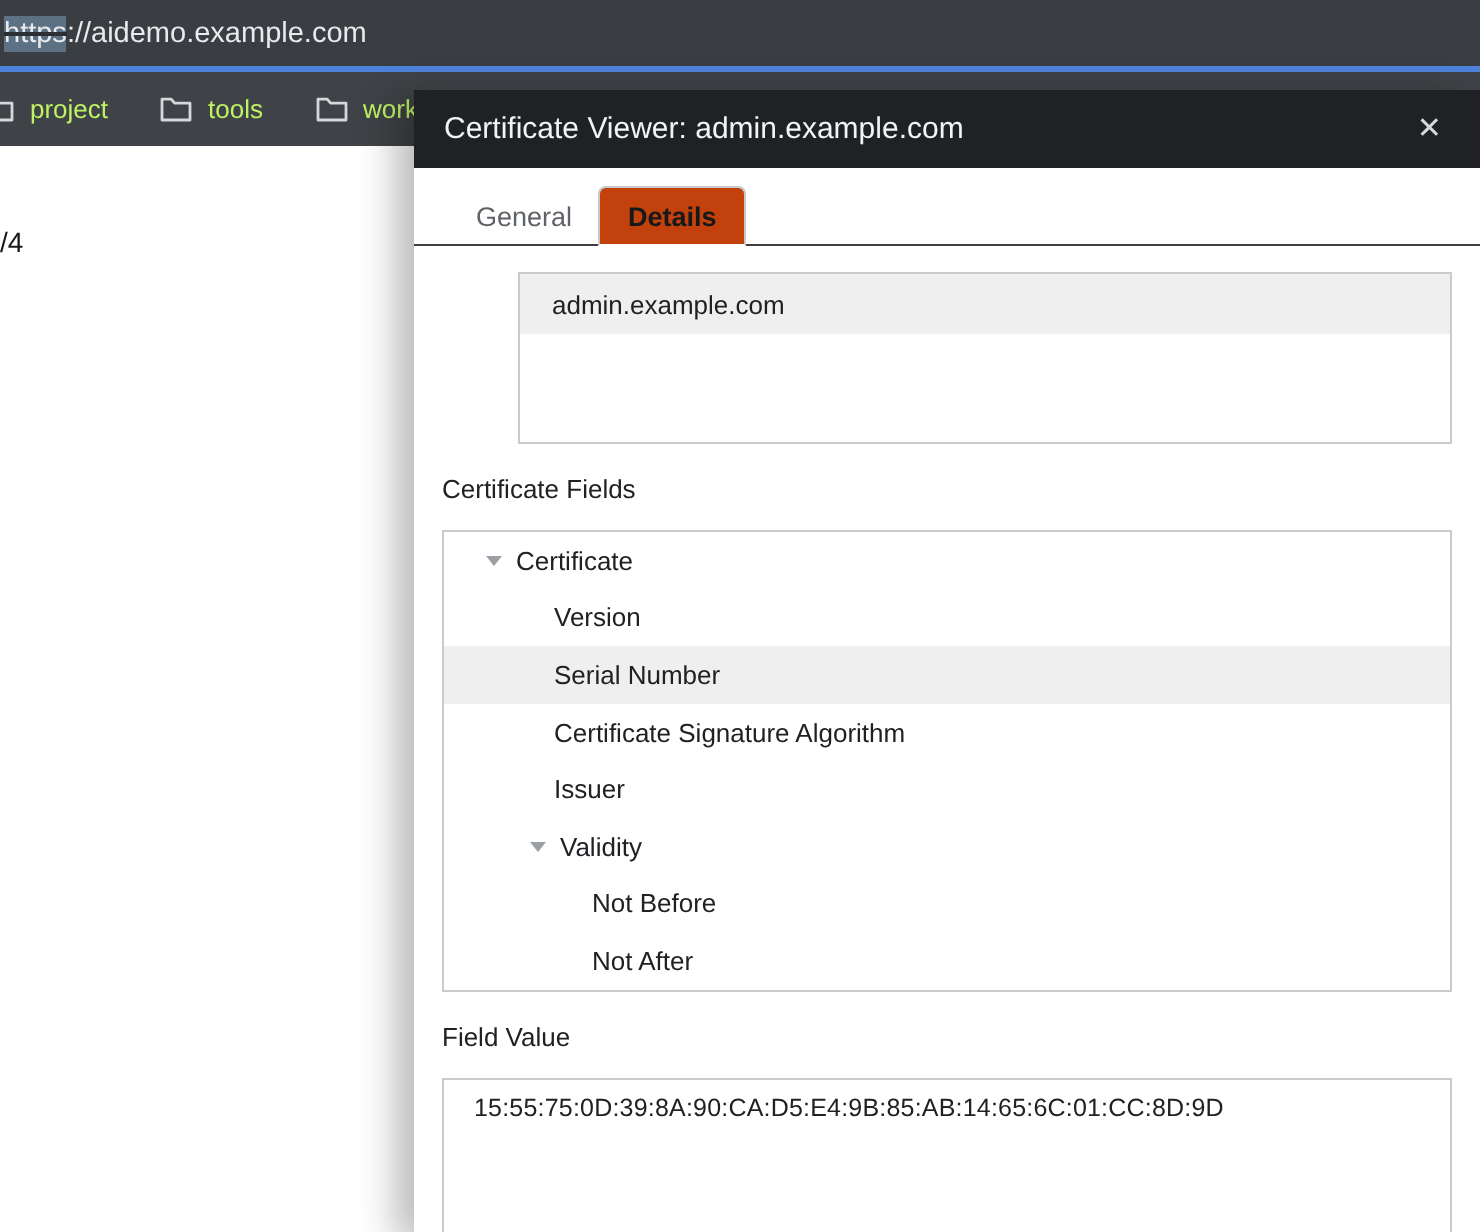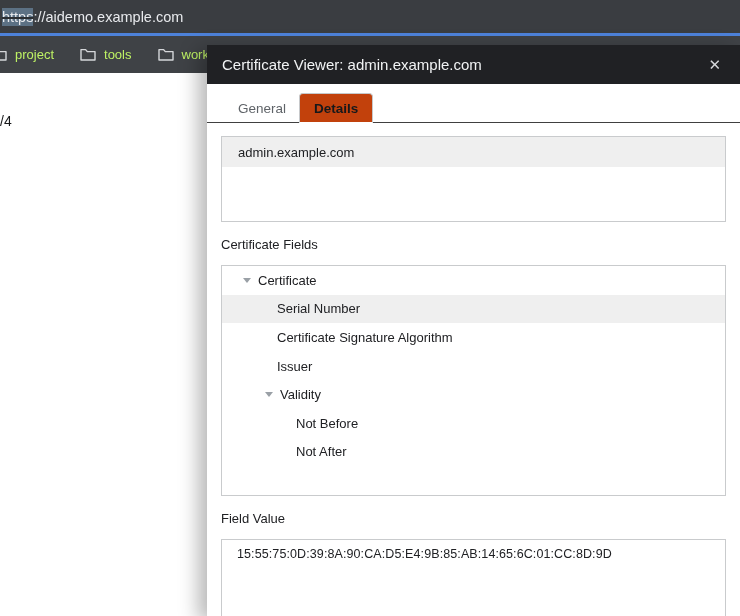--- a/index.html
+++ b/index.html
@@ -30,21 +30,21 @@
 
   .tabbar{display:flex;align-items:flex-end;height:33px;margin-top:5px;padding-left:18px;border-bottom:1px solid #404040;}
   .tab{font-size:13.5px;height:28px;display:flex;align-items:center;padding:0 13px;color:#5f6368;}
   .tab.active{color:#17181a;font-weight:bold;background:#c2410c;border:1px solid #c6c8ca;border-bottom:1px solid #ffffff;
               border-radius:4px 4px 0 0;margin-bottom:-1px;padding:0 14px;}
 
   .dlg-body{padding:0 14px;}
   .section-label{font-size:13px;color:#202124;margin-top:15px;margin-bottom:0;}
   .panel{border:1px solid #c9cbcd;background:#ffffff;margin-top:13px;}
 
-  .hier-panel{height:84px;overflow:hidden;}
+  .hier-panel{height:84px;overflow:hidden;margin-left:38px;}
   .hier-row{height:30px;display:flex;align-items:center;padding-left:16px;font-size:13px;color:#202124;}
   .hier-row.selected{background:#efefef;}
 
   .fields-panel{height:229px;overflow:hidden;}
   .tree-row{height:28.6px;display:flex;align-items:center;font-size:13px;color:#202124;}
   .tree-row.selected{background:#efefef;}
   .tree-row.lvl0{padding-left:21px;}
   .tree-row.lvl1{padding-left:55px;}
   .tree-row.lvl1.expandable{padding-left:43px;}
   .tree-row.lvl2{padding-left:74px;}
@@ -115,20 +115,24 @@
         </div>
       </div>
 
       <div class="section-label">Certificate Fields</div>
       <div class="panel fields-panel" id="fields-panel">
         <div class="tree-row lvl0 expandable">
           <span class="caret"></span>
           <span class="tree-label">Certificate</span>
         </div>
 
+        <div class="tree-row lvl1">
+
+          <span class="tree-label">Version</span>
+        </div>
 
         <div class="tree-row lvl1 selected">
 
           <span class="tree-label">Serial Number</span>
         </div>
 
         <div class="tree-row lvl1">
 
           <span class="tree-label">Certificate Signature Algorithm</span>
         </div>

